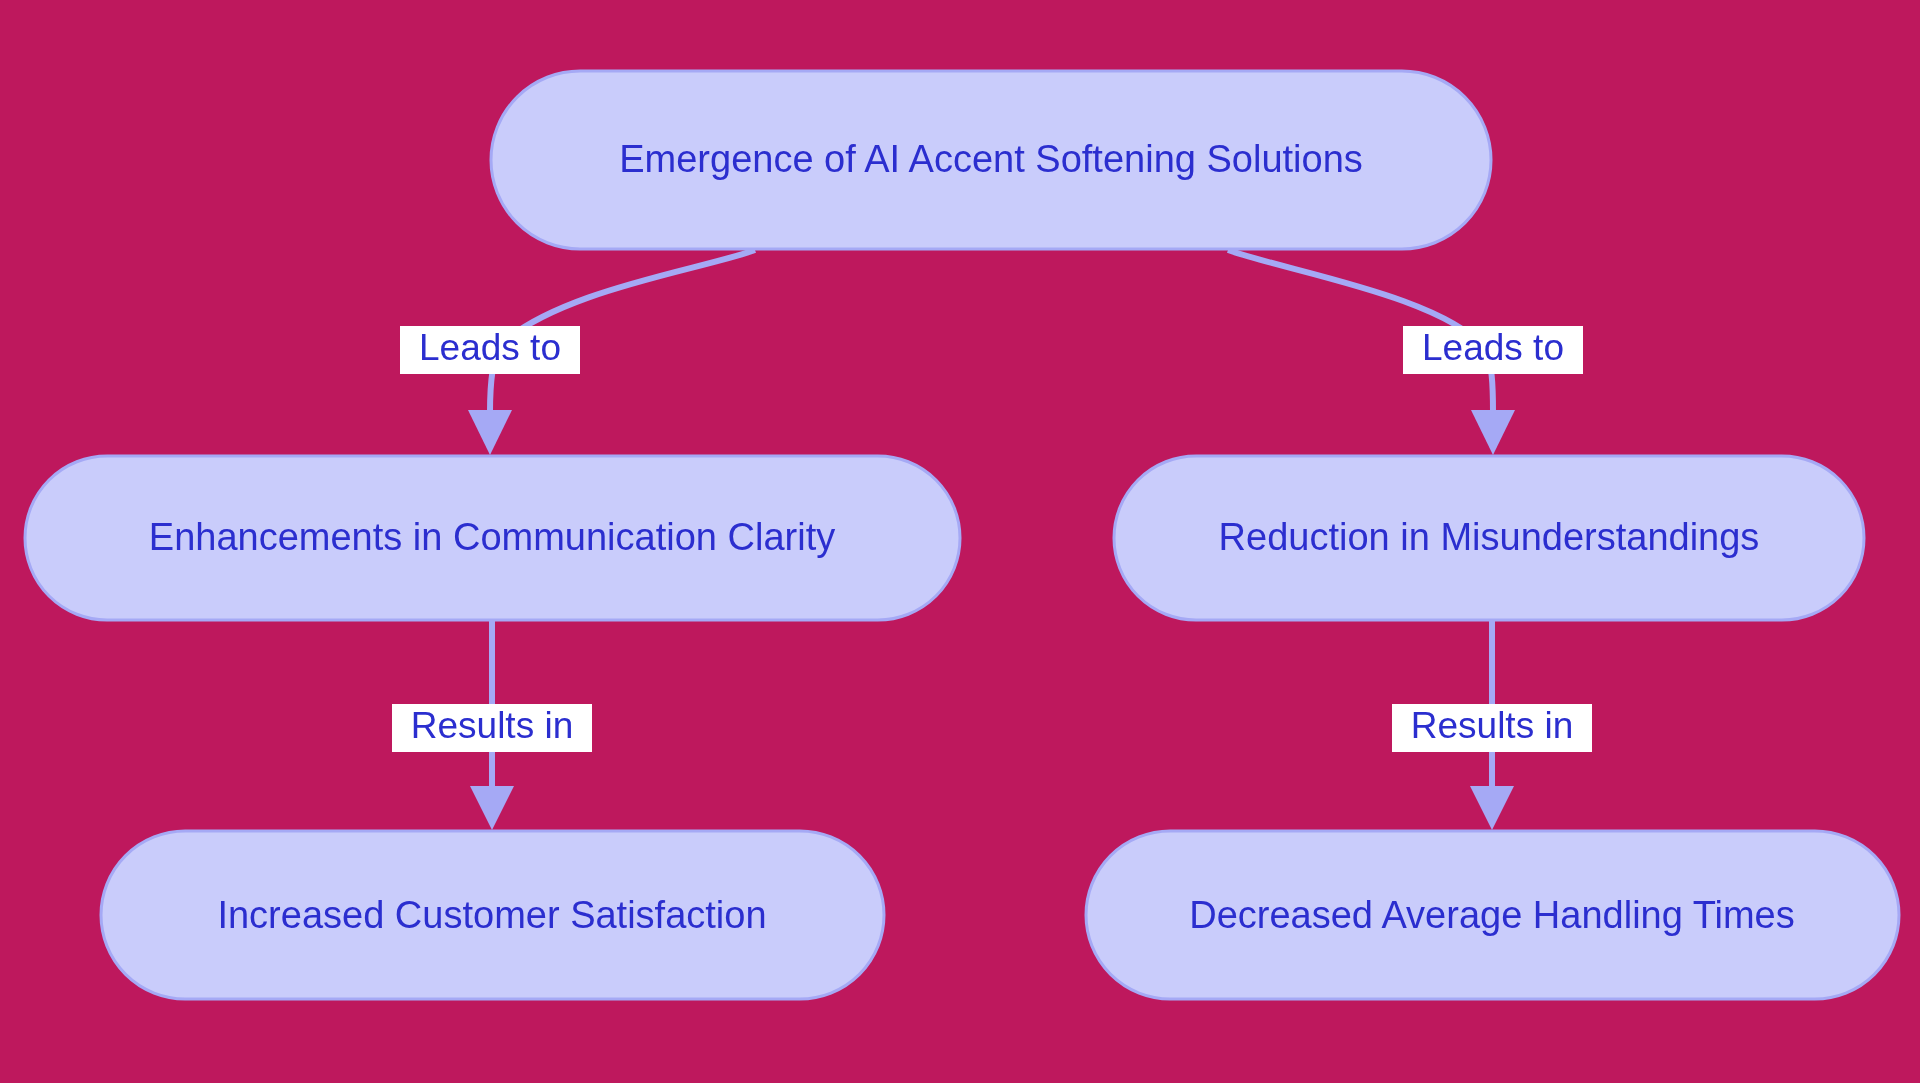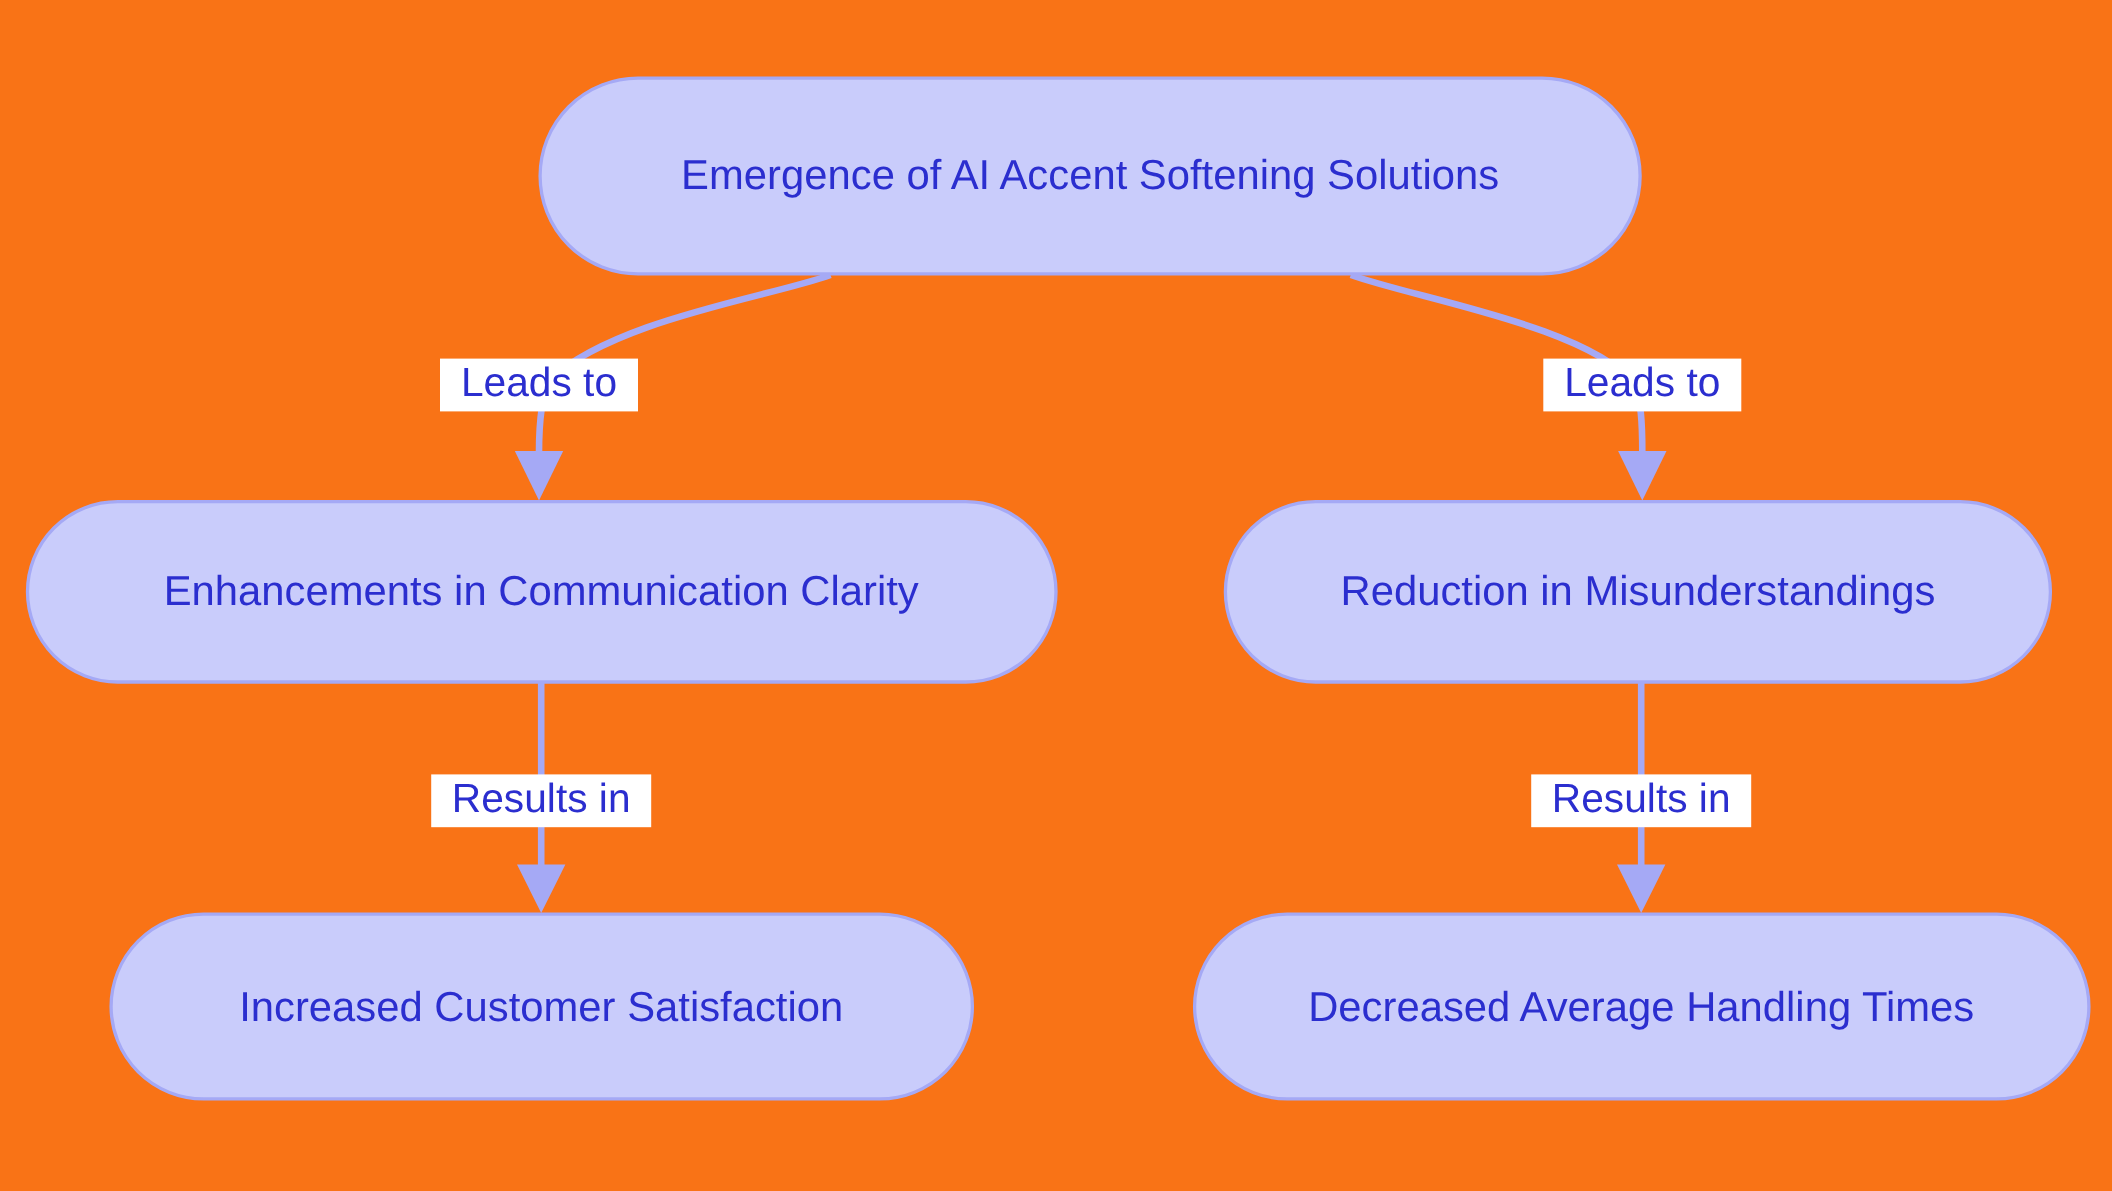--- a/index.html
+++ b/index.html
@@ -10,21 +10,21 @@
   body {
     width: 1920px;
     height: 1083px;
     overflow: hidden;
     font-family: "Liberation Sans", sans-serif;
   }
   #flowchart-root {
     position: relative;
     width: 1920px;
     height: 1083px;
-    background: #f97316;
+    background: #be185d;
   }
   svg.diagram {
     position: absolute;
     left: 0;
     top: 0;
     width: 1920px;
     height: 1083px;
     display: block;
   }
   .node-shape {

